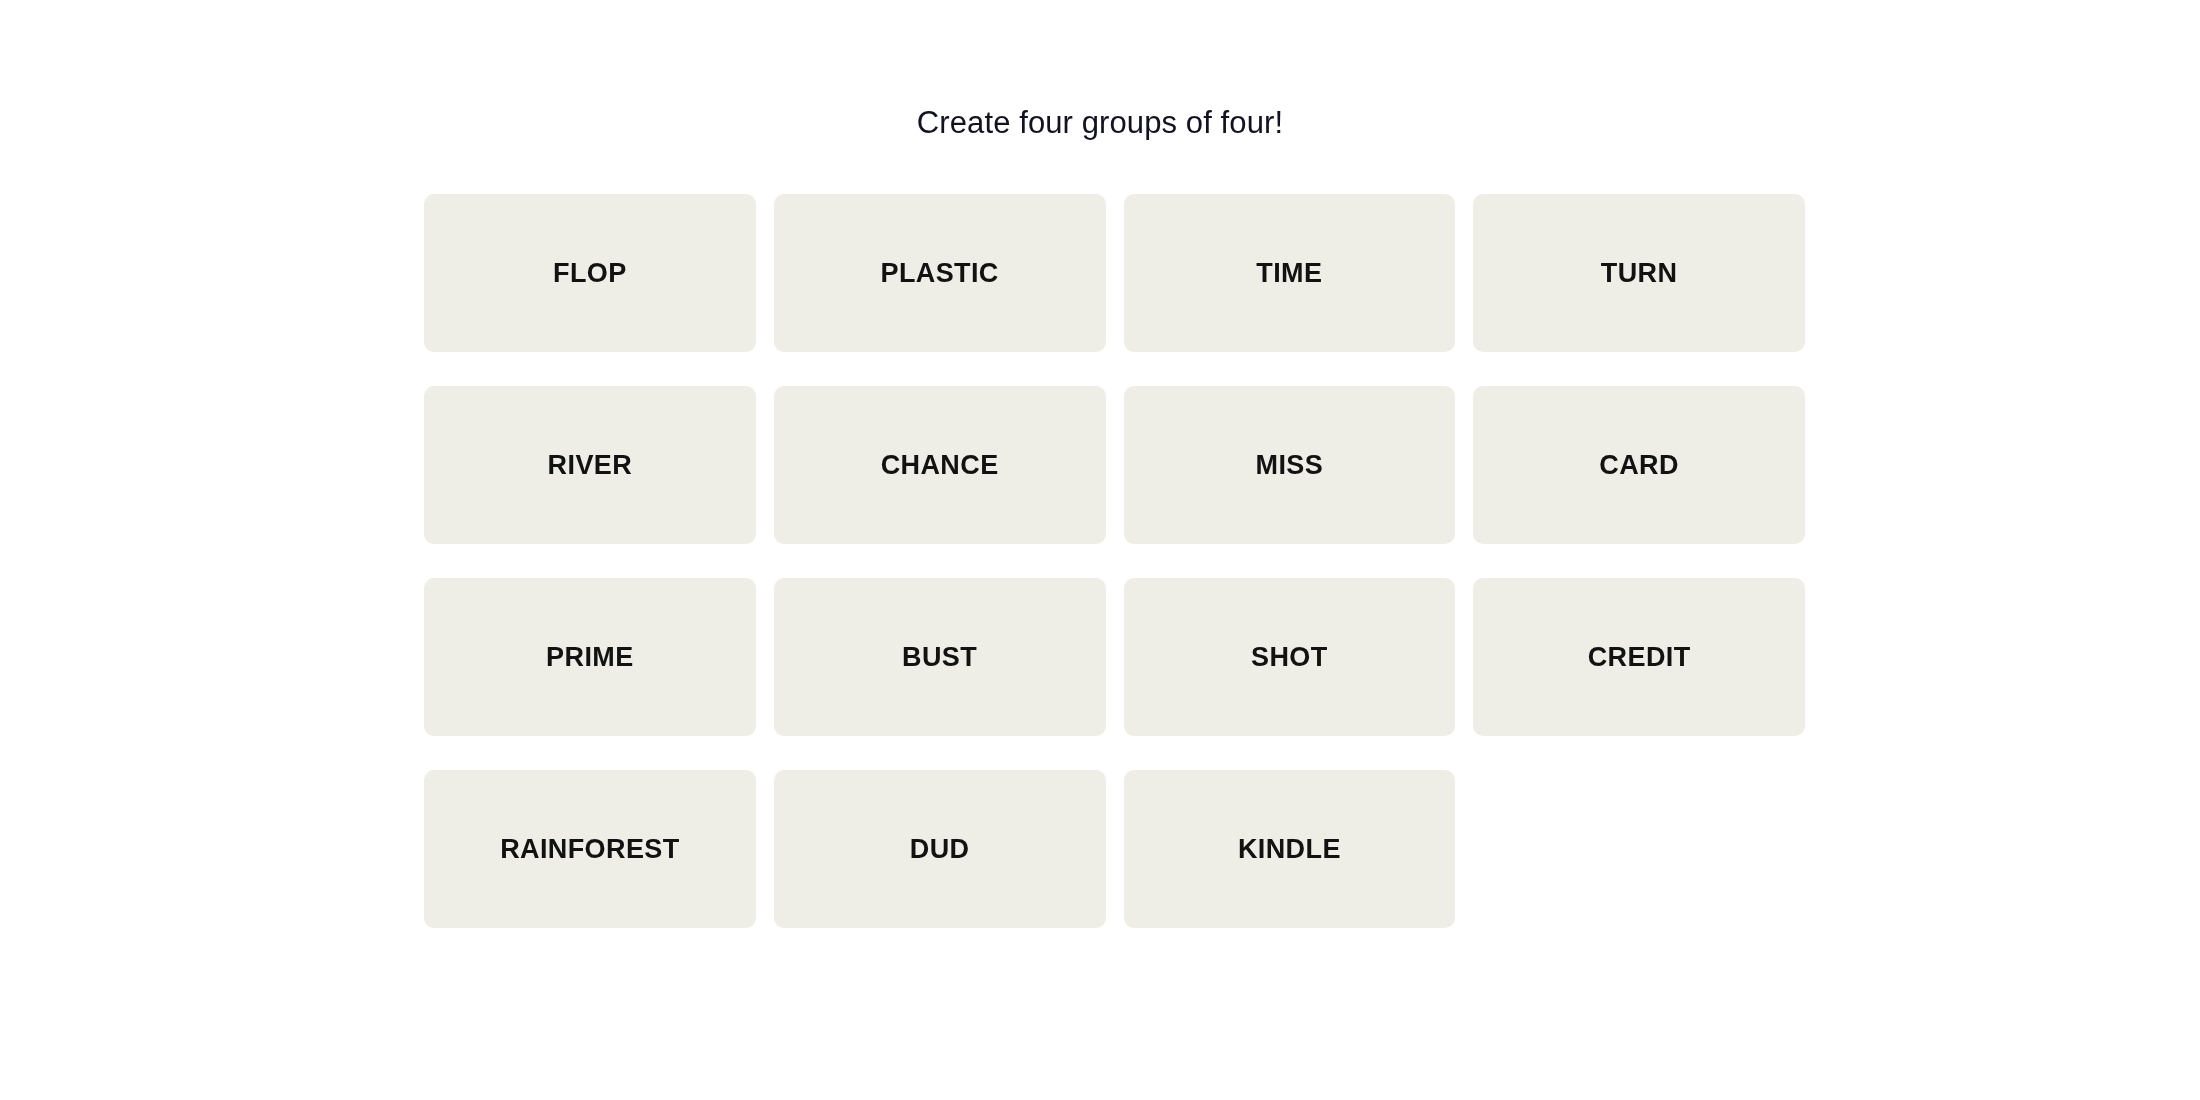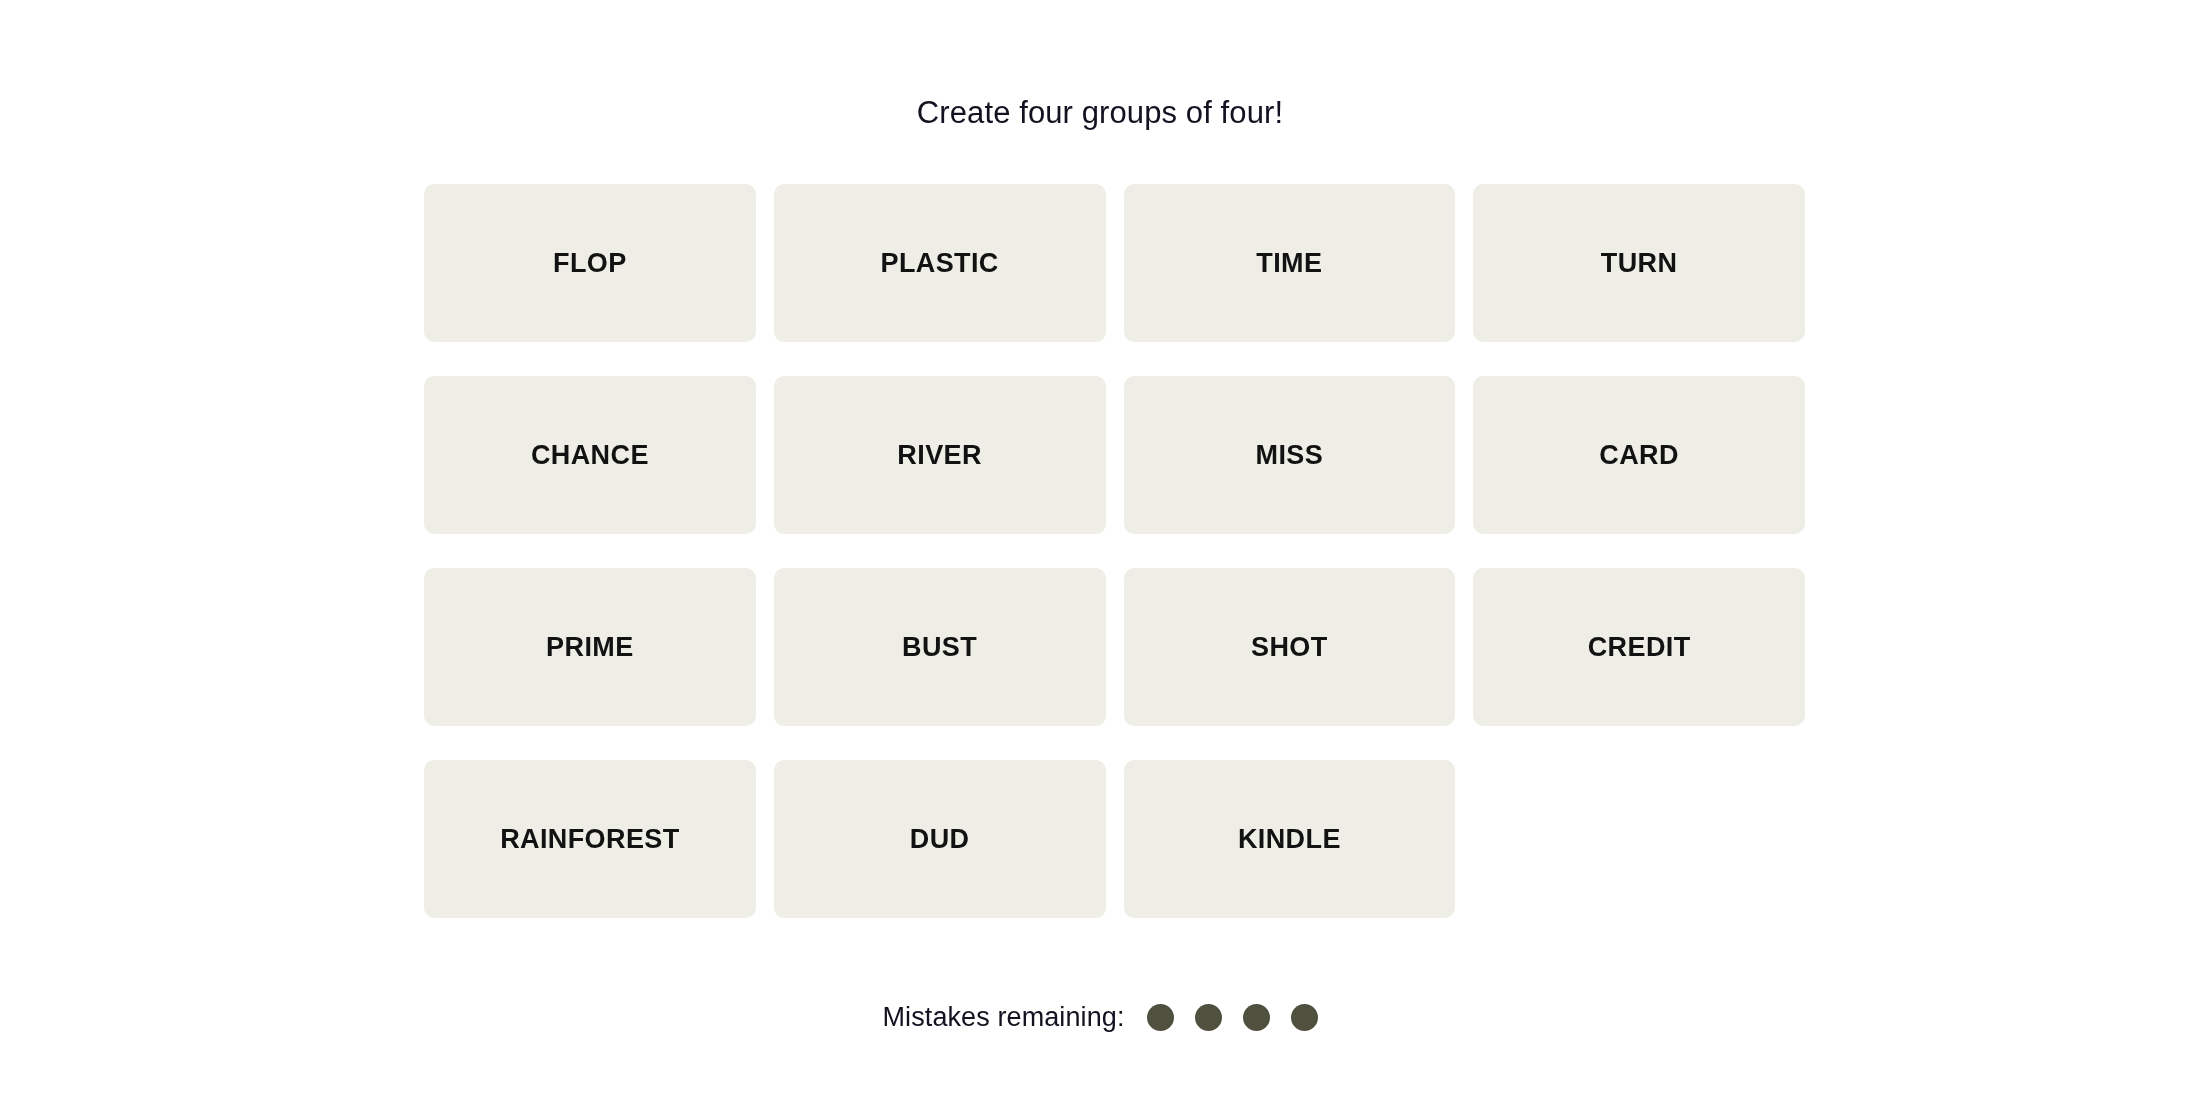--- a/index.html
+++ b/index.html
@@ -10,21 +10,21 @@
     width: 2200px;
     height: 1100px;
     background: #ffffff;
     font-family: "Liberation Sans", sans-serif;
     overflow: hidden;
   }
 
   .game-root {
     position: absolute;
     left: 0;
-    top: 8px;
+    top: 18px;
     width: 2200px;
     height: 975px;
     background: #ffffff;
   }
 
   .puzzle-title {
     position: absolute;
     left: 0;
     top: 85px;
     width: 2200px;
@@ -122,24 +122,24 @@
       <span class="word-tile-label">PLASTIC</span>
     </button>
     <button class="word-tile">
       <span class="word-tile-label">TIME</span>
     </button>
 
     <button class="word-tile">
       <span class="word-tile-label">TURN</span>
     </button>
     <button class="word-tile">
-      <span class="word-tile-label">CHANCE</span>
+      <span class="word-tile-label">RIVER</span>
     </button>
     <button class="word-tile">
-      <span class="word-tile-label">RIVER</span>
+      <span class="word-tile-label">CHANCE</span>
     </button>
     <button class="word-tile">
       <span class="word-tile-label">MISS</span>
     </button>
 
     <button class="word-tile">
       <span class="word-tile-label">CARD</span>
     </button>
     <button class="word-tile">
       <span class="word-tile-label">PRIME</span>
@@ -158,23 +158,14 @@
       <span class="word-tile-label">RAINFOREST</span>
     </button>
     <button class="word-tile">
       <span class="word-tile-label">DUD</span>
     </button>
     <button class="word-tile">
       <span class="word-tile-label">KINDLE</span>
     </button>
   </div>
 
-  <div class="mistakes-bar">
-    <span class="mistakes-label">Mistakes remaining:</span>
-    <span class="mistakes-dots">
-      <span class="mistake-dot"></span>
-      <span class="mistake-dot"></span>
-      <span class="mistake-dot"></span>
-      <span class="mistake-dot"></span>
-    </span>
-  </div>
 
 </div>
 
 </body></html>

